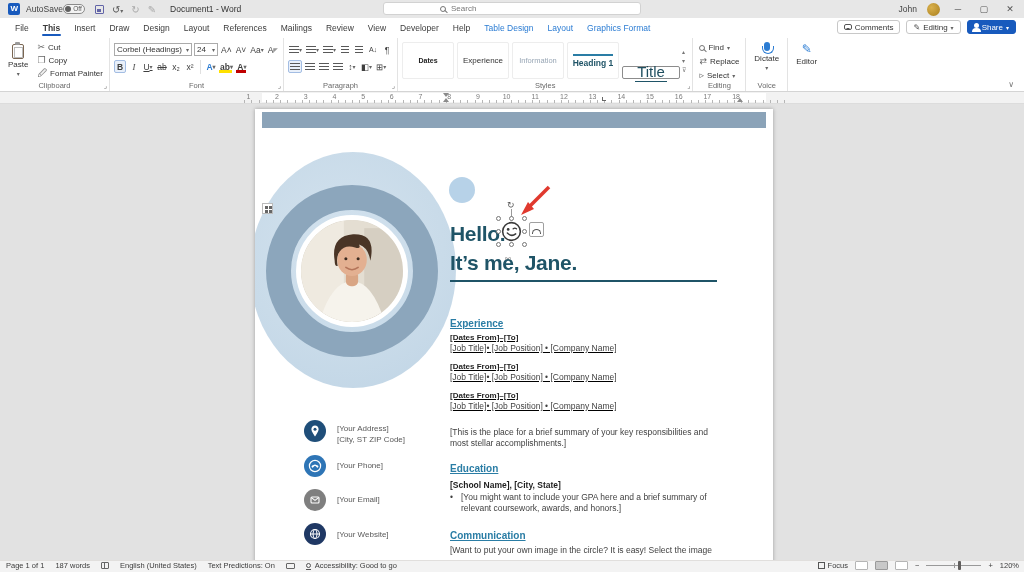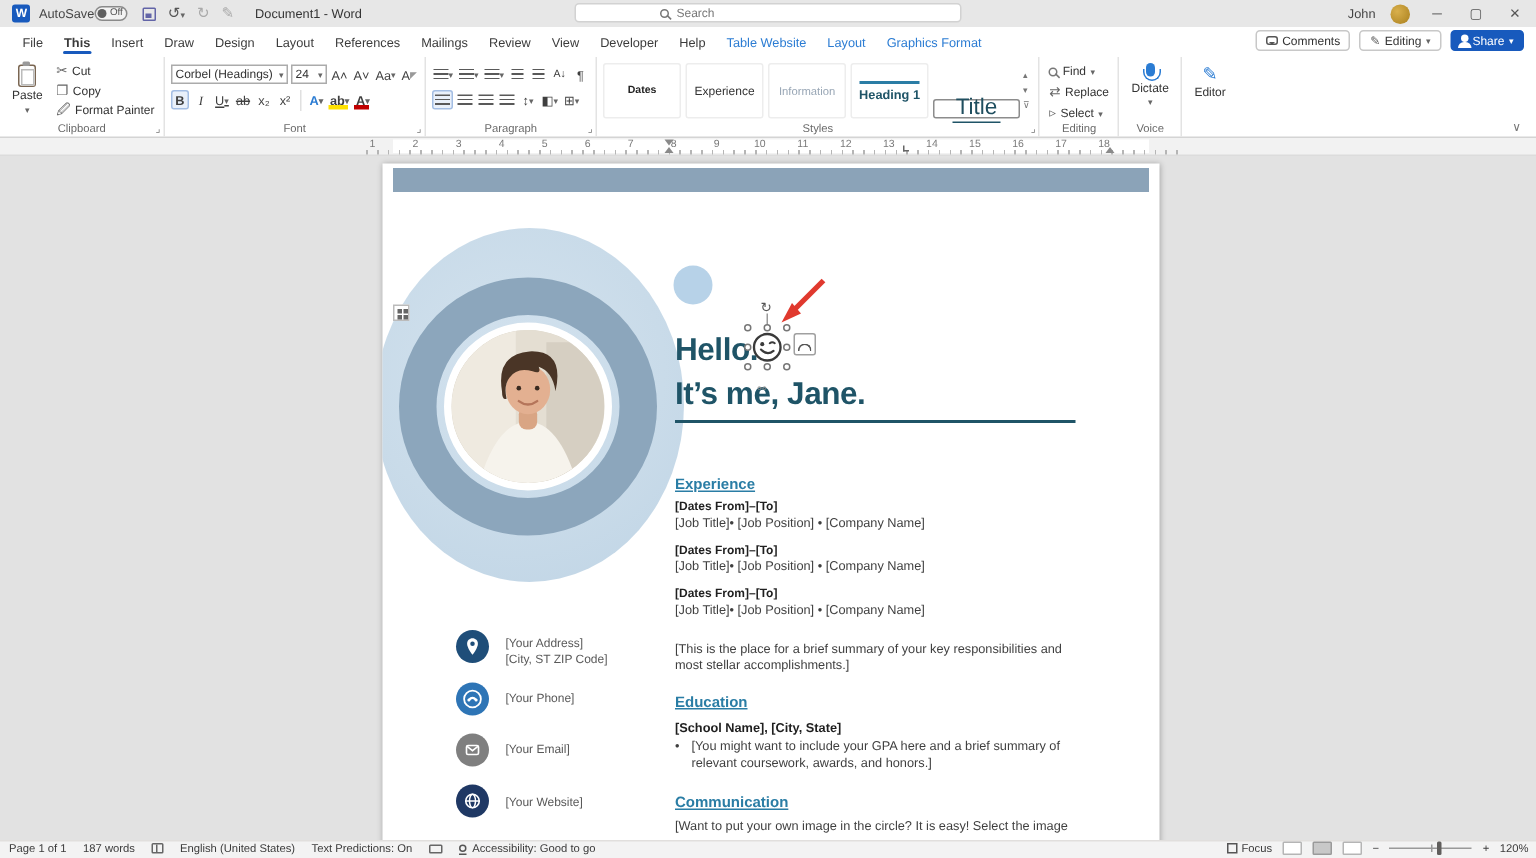--- a/index.html
+++ b/index.html
@@ -111,21 +111,21 @@
   .move-handle { position:absolute; left:7px; top:94px; width:11px; height:11px; background:#fff; border:1px solid #bbb; display:grid; grid-template-columns:repeat(2,3px); grid-gap:1px; padding:1.5px; }
   .move-handle i { width:3px; height:3px; background:#666; }
 
   .doc-heading { position:absolute; left:195px; top:111px; font-size:21px; font-weight:bold; color:#1f5467; line-height:28.5px; letter-spacing:-0.3px; }
   .doc-hr { position:absolute; left:195px; top:171px; width:267px; height:2px; background:#1f5467; }
 
   .sec-h { position:absolute; left:195px; font-size:10px; font-weight:bold; color:#2a7da5; text-decoration:underline; }
   .body-t { position:absolute; left:195px; width:276px; font-size:8.5px; color:#3f3f3f; line-height:11px; }
   .bold-t { font-weight:bold; color:#1f1f1f; }
   .exp-entries { position:absolute; left:195px; top:224px; }
-  .exp-entry { margin-bottom:8px; }
+  .exp-entry { margin-bottom:8px;text-decoration:underline; }
   .exp-dates { font-size:8px; font-weight:bold; color:#1f1f1f; line-height:10px; }
   .exp-role { font-size:8.5px; color:#3f3f3f; line-height:11px; }
   .edu-bullet { display:flex; gap:8px; }
   .edu-bullet::before { content:"•"; color:#3f3f3f; }
 
   
   .cicon { position:absolute; left:49px; width:22px; height:22px; border-radius:50%; display:flex; align-items:center; justify-content:center; }
   .clabel { position:absolute; left:82px; font-size:8px; color:#595959; line-height:11px; }
 
   
@@ -194,21 +194,21 @@
     <span class="tab">Insert</span>
     <span class="tab">Draw</span>
     <span class="tab">Design</span>
     <span class="tab">Layout</span>
     <span class="tab">References</span>
     <span class="tab">Mailings</span>
     <span class="tab">Review</span>
     <span class="tab">View</span>
     <span class="tab">Developer</span>
     <span class="tab">Help</span>
-    <span class="tab ctx">Table Website</span>
+    <span class="tab ctx">Table Design</span>
     <span class="tab ctx">Layout</span>
     <span class="tab ctx">Graphics Format</span>
     <div class="tabrow-right">
       <span class="pillbtn">
           <span class="bubble"></span>
           <span>Comments</span>
         </span>
       <span class="pillbtn">
           <span class="pencil-g">✎</span>
           <span>Editing</span>

